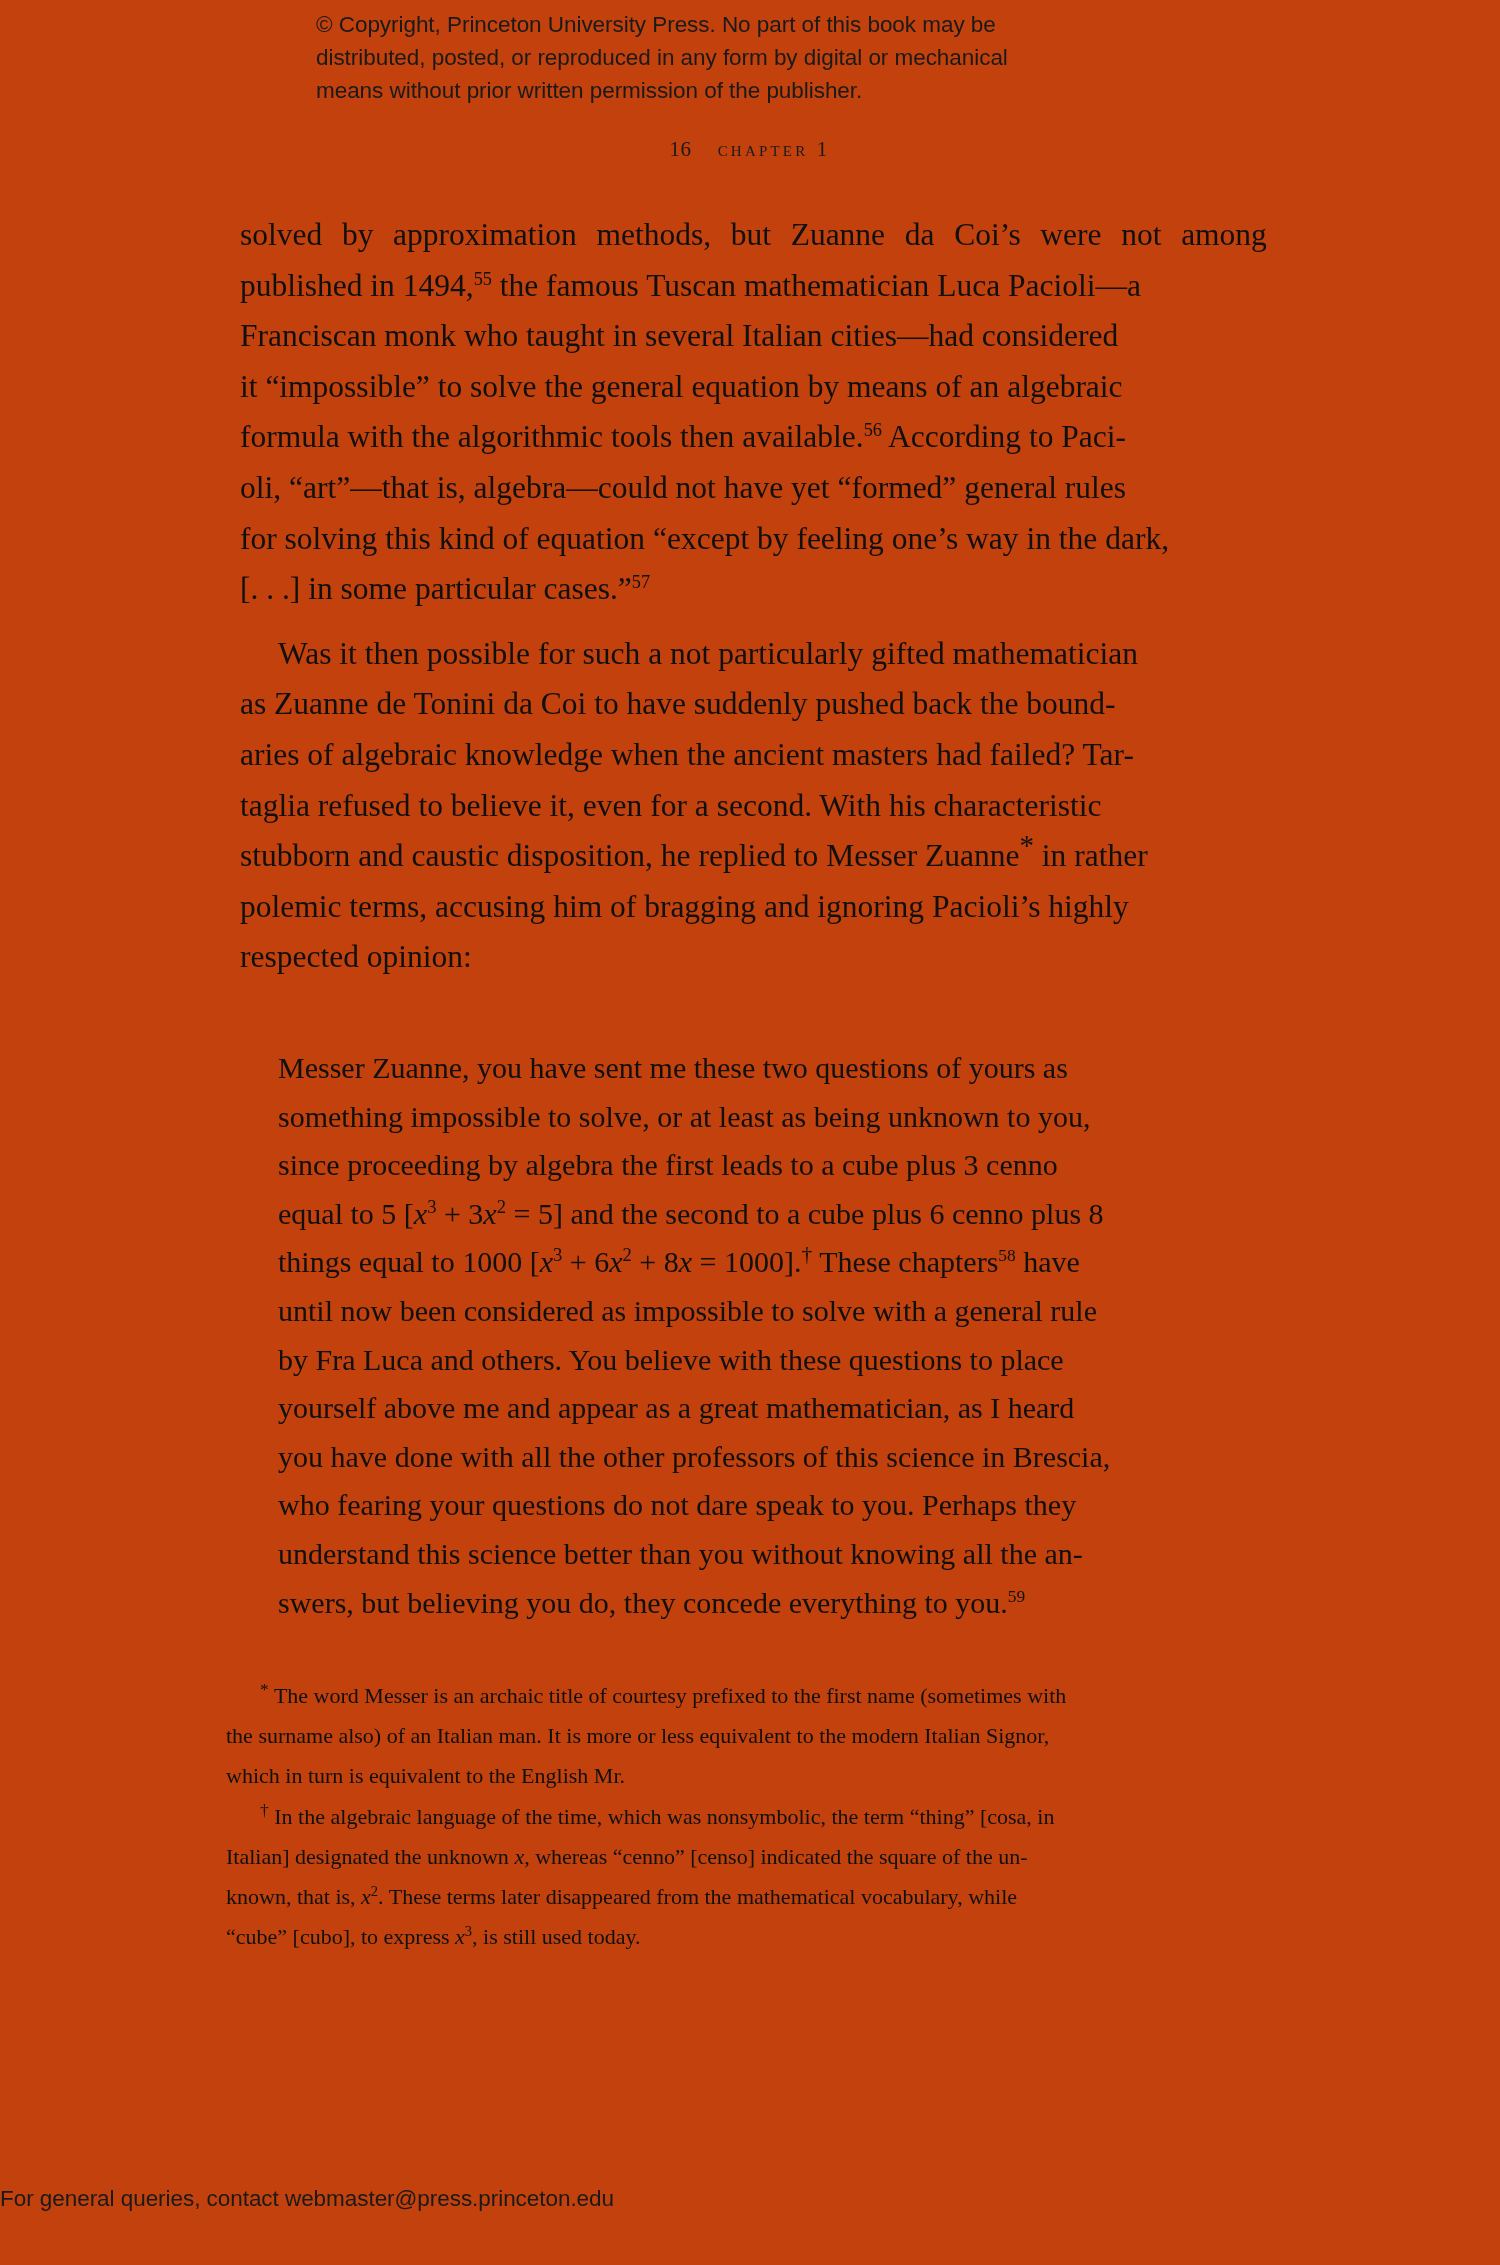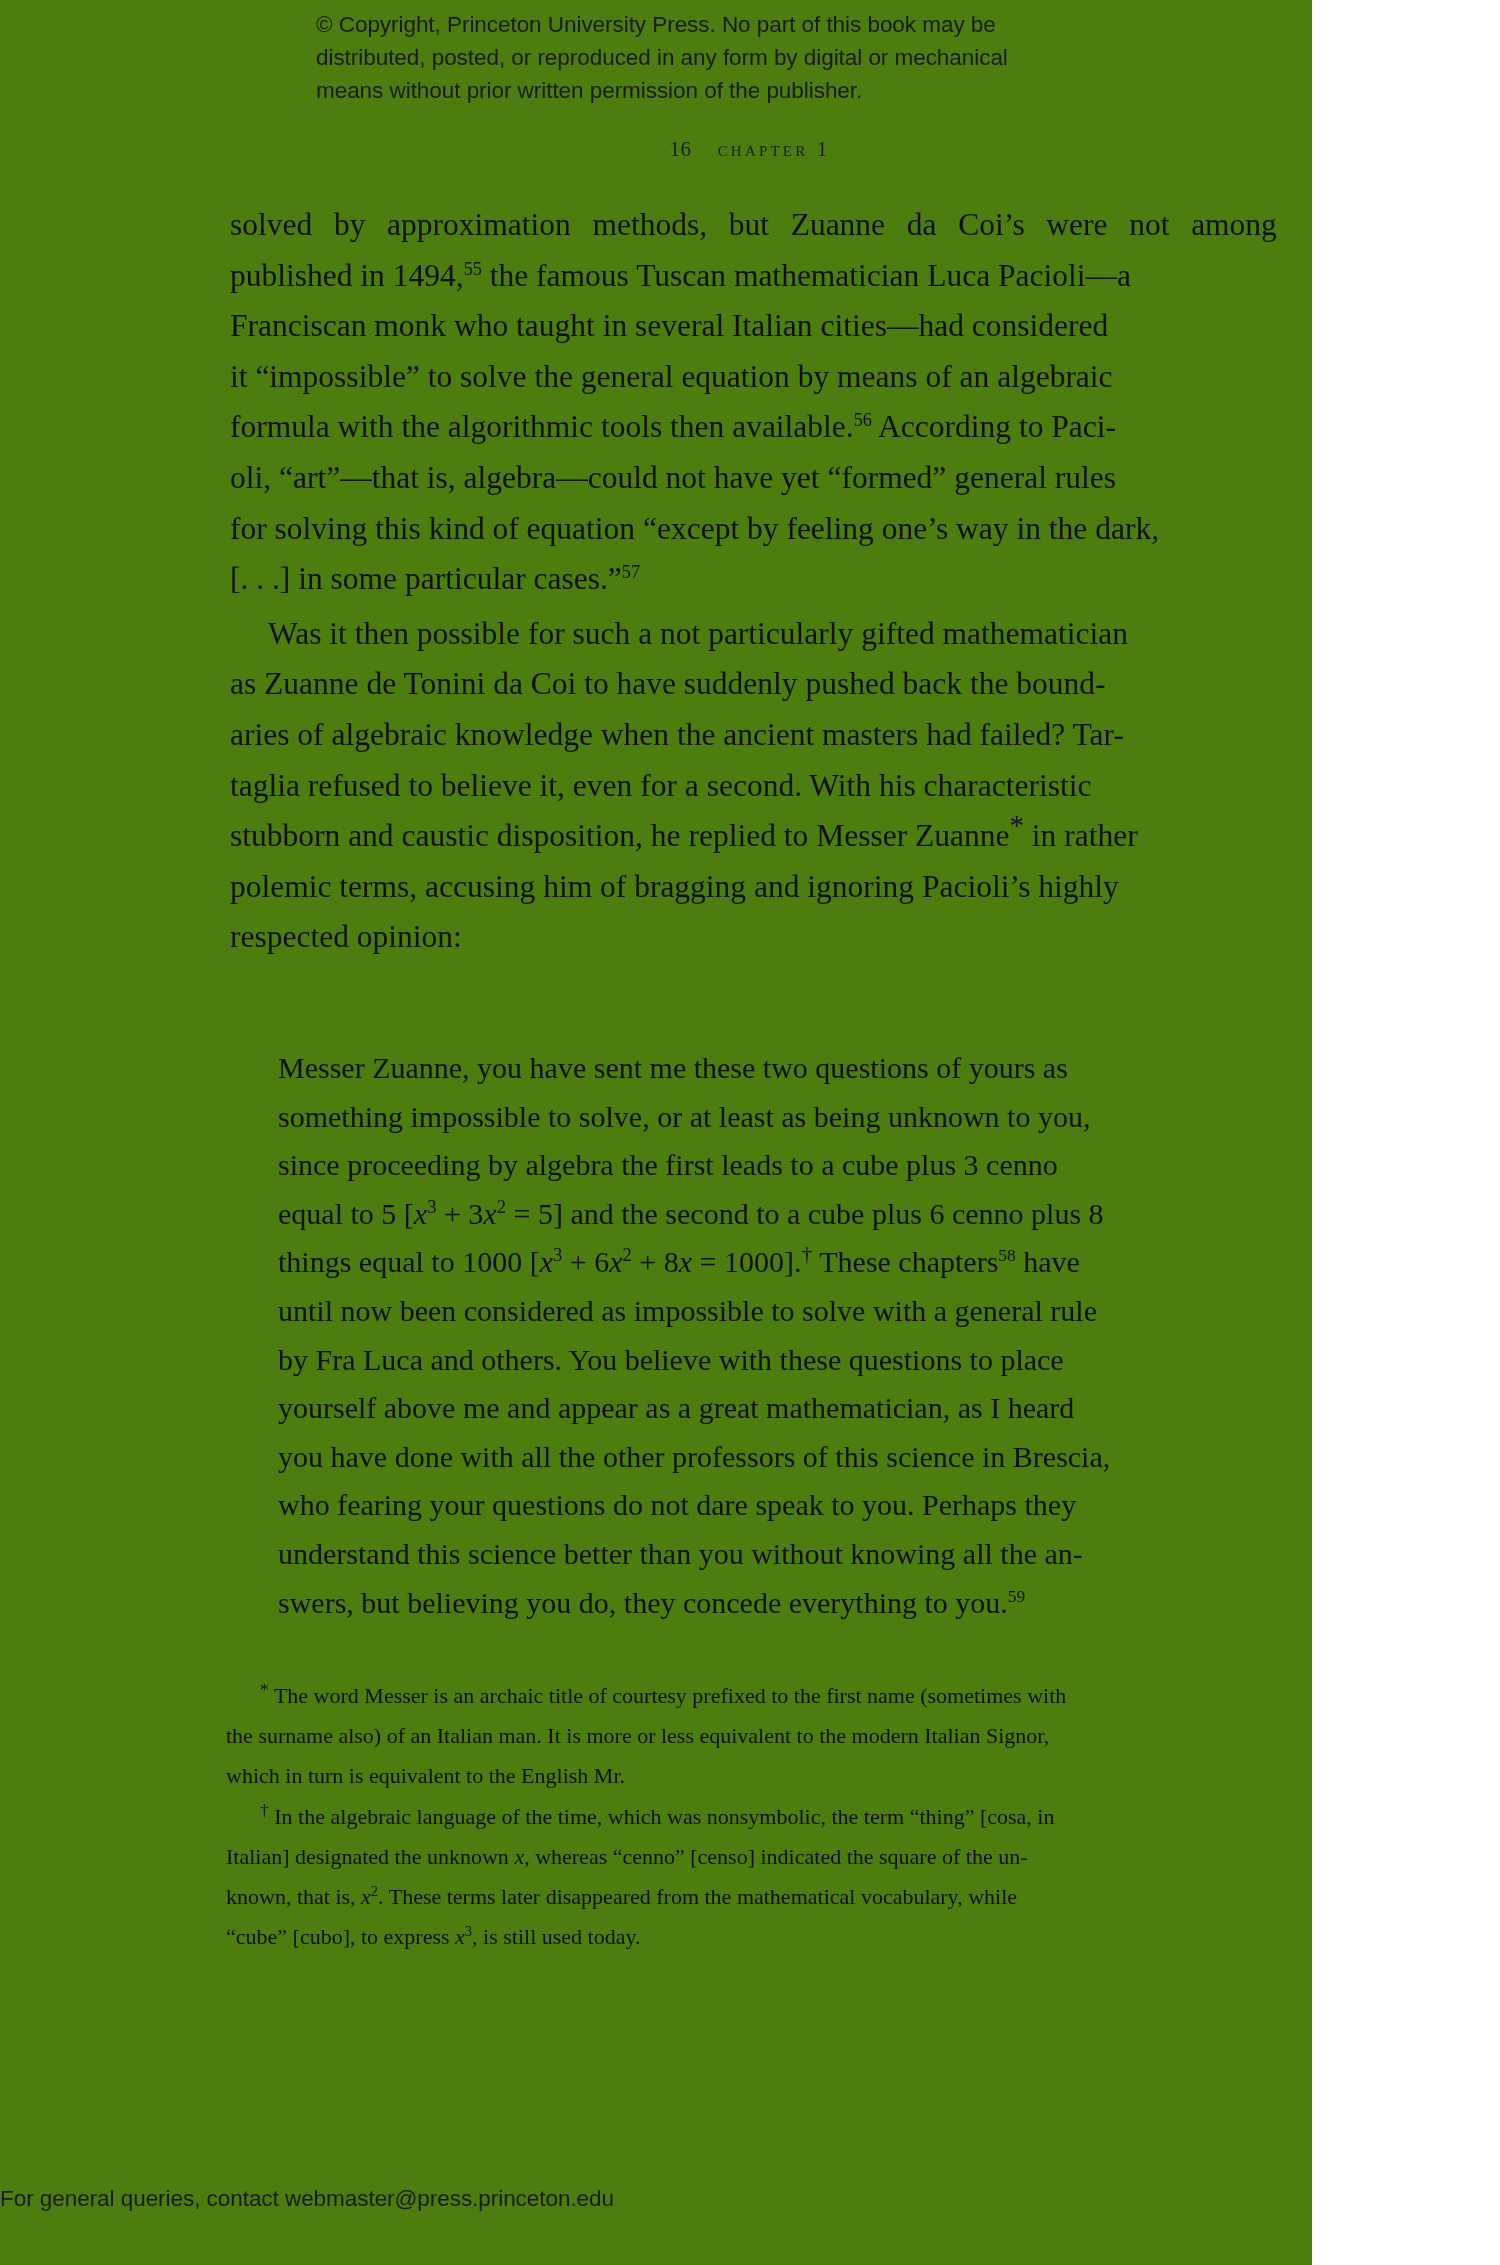--- a/index.html
+++ b/index.html
@@ -2,23 +2,23 @@
 <html><head>
 <meta charset="utf-8">
 <style>
   html, body {
     margin: 0;
     padding: 0;
     background: #ffffff;
   }
   .page {
     position: relative;
-    width: 1312px;
+    width: 1500px;
     height: 2265px;
-    background: #4d7c0f;
+    background: #c2410c;
     overflow: hidden;
     font-family: "Liberation Serif", serif;
     color: #111111;
   }
 
   
   .copyright {
     position: absolute;
     left: 316px;
     top: 8px;
@@ -54,21 +54,21 @@
 
   
   .textblock {
     position: absolute;
     left: 226px;
     top: 196px;
     width: 1055px;
   }
 
   p.body {
-    margin: 4px;
+    margin: 14px;
     font-size: 31.5px;
     line-height: 50.6px;
     color: #101010;
     text-align: justify;
   }
   p.body .ln {
     display: block;
     white-space: nowrap;
   }
   

